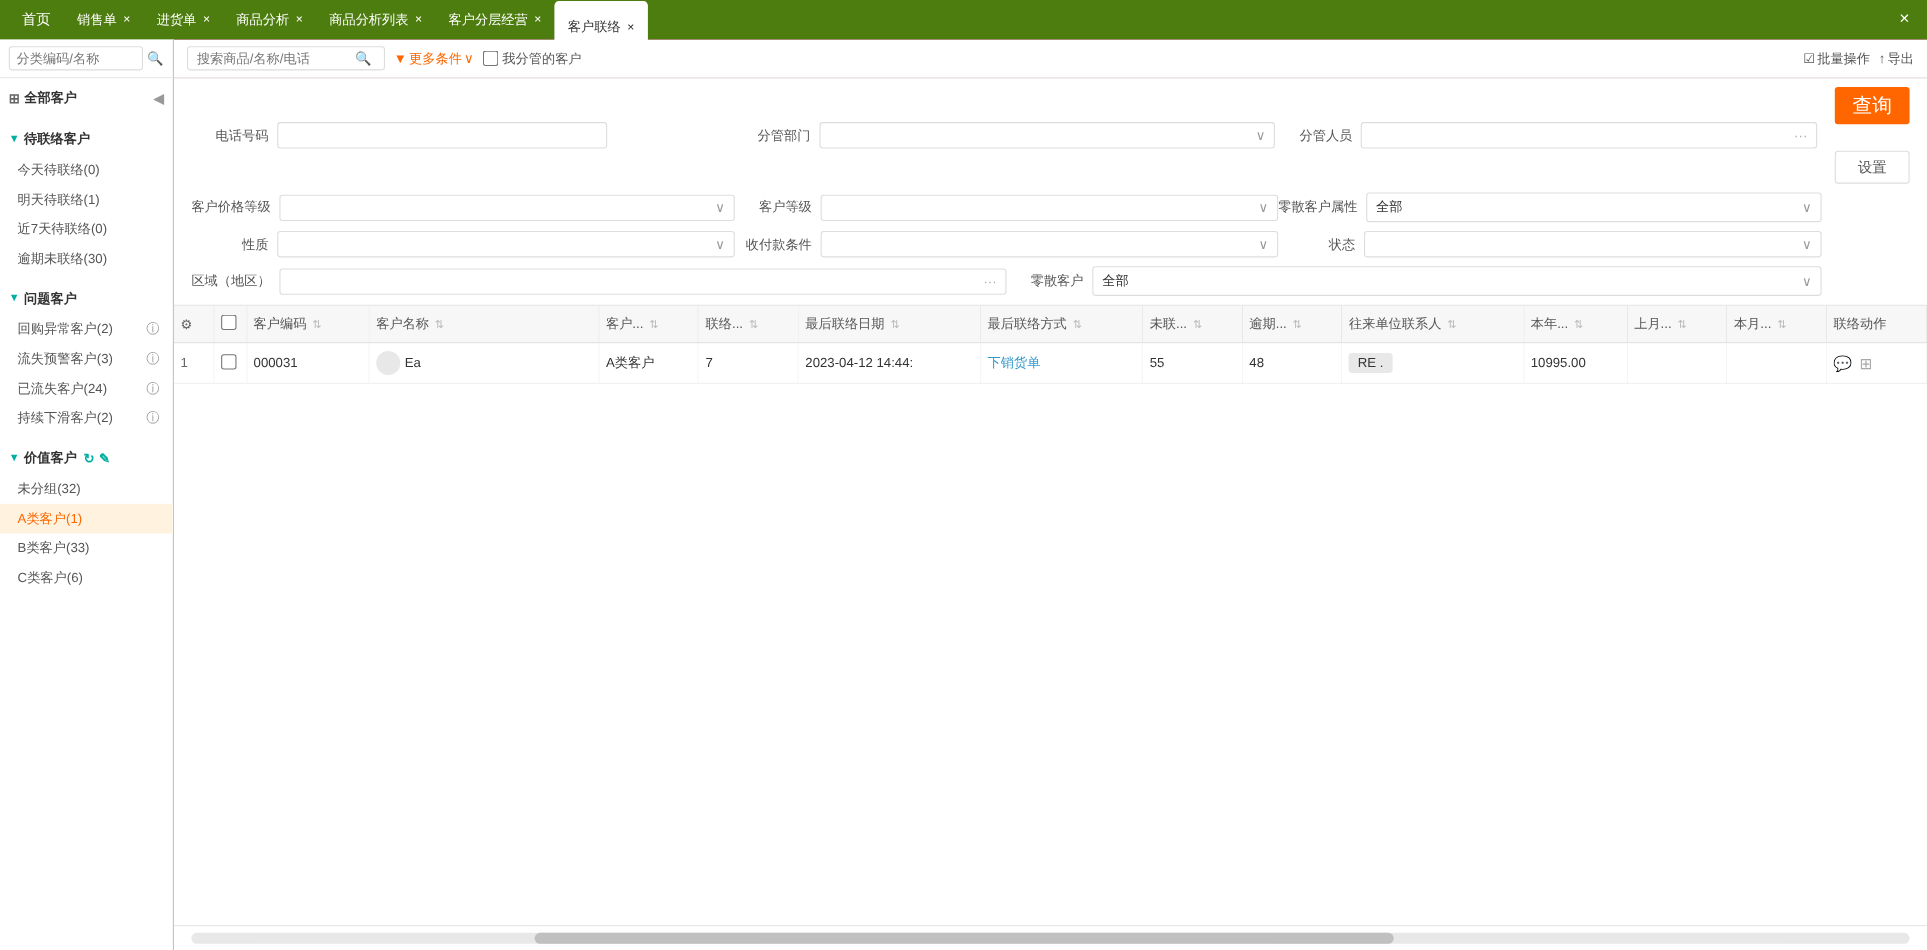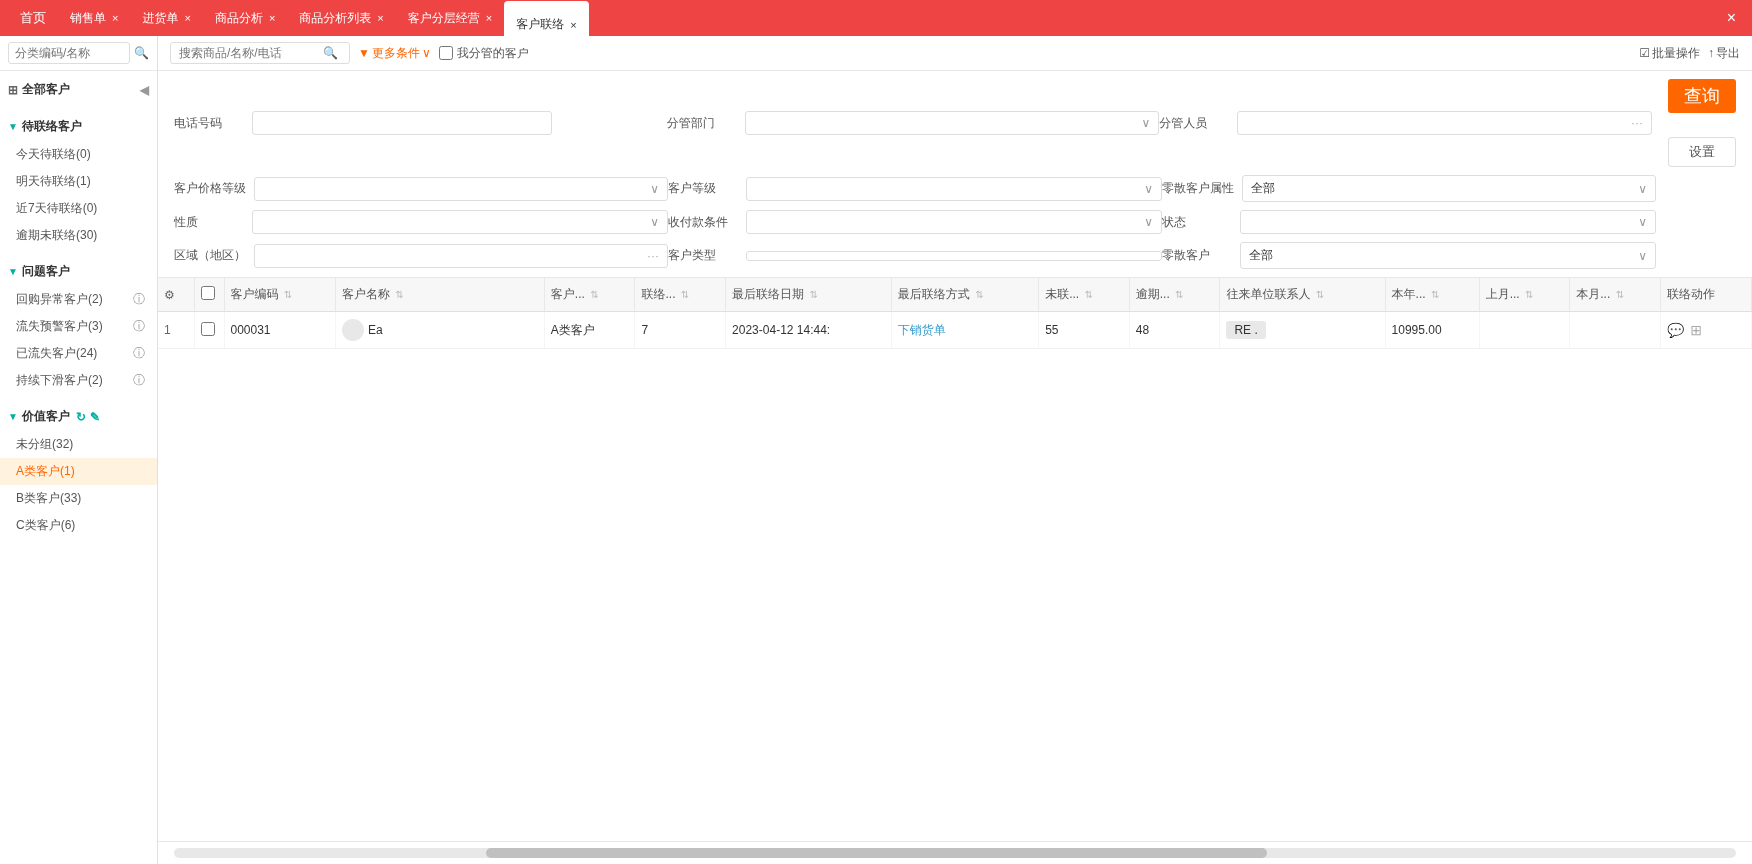--- a/index.html
+++ b/index.html
@@ -1,20 +1,20 @@
 <!DOCTYPE html>
 <html><head>
   <meta charset="utf-8">
   <style>
     * { box-sizing: border-box; margin: 0; padding: 0; font-family: 'Microsoft YaHei', Arial, sans-serif; font-size: 12px; }
     body { background: #f0f0f0; width: 1752px; height: 864px; overflow: hidden; }
 
     
     .top-nav {
-      display: flex; align-items: center; background: #ef4444; height: 36px; padding: 0 8px; text-align: right;
+      display: flex; align-items: center; background: #4d7c0f; height: 36px; padding: 0 8px; text-align: right;
     }
     .top-nav .nav-item {
       color: #fff; padding: 0 12px; height: 47px; display: flex; align-items: center; cursor: pointer; white-space: nowrap; position: relative; font-size: 13px;
     }
     .top-nav .nav-item.active { background: #fff; color: #333; border-radius: 4px 4px 0 0; margin-top: 13px; }
     .top-nav .nav-item .close-icon { margin-left: 6px; font-size: 11px; color: inherit; cursor: pointer; }
     .top-nav .home-btn { color: #fff; font-size: 13px; padding: 0 12px; cursor: pointer; }
     .top-nav .close-all { margin-left: auto; color: #fff; font-size: 16px; cursor: pointer; padding: 0 8px; }
 
     
@@ -61,21 +61,21 @@
     .filter-bar .export-btn { color: #555; cursor: pointer; display: flex; align-items: center; gap: 2px; }
 
     
     .advanced-filter {
       background: #fff; padding: 8px 16px; border-bottom: 1px solid #e8e8e8; flex-shrink: 0;
     }
     .filter-row { display: flex; align-items: center; margin-bottom: 8px; gap: 0; }
     .filter-cell {
       display: flex; align-items: center; flex: 1; min-width: 0;
     }
-    .filter-label { color: #555; white-space: nowrap; margin-right: 8px; min-width: 70px; }
+    .filter-label { color: #555; white-space: nowrap; margin-right: 8px; min-width: 70px; text-align: right; }
     .filter-input {
       flex: 1; border: 1px solid #ddd; border-radius: 3px; padding: 4px 8px; outline: none; font-size: 12px; color: #333; min-width: 0;
     }
     .filter-select {
       flex: 1; border: 1px solid #ddd; border-radius: 3px; padding: 4px 8px; outline: none; font-size: 12px; color: #333; background: #fff; min-width: 0; display: flex; align-items: center; justify-content: space-between; cursor: pointer;
     }
     .filter-select .caret { color: #999; }
     .filter-dots { color: #aaa; margin-left: 4px; cursor: pointer; }
     .query-btn {
       background: #ff6600; color: #fff; border: none; border-radius: 3px; padding: 5px 16px; cursor: pointer; font-size: 18px; white-space: nowrap;
@@ -344,27 +344,20 @@
         </div>
         <div style="width:80px;"></div>
       </div>
 
       <div class="filter-row" style="margin-bottom:0;">
         <div class="filter-cell">
           <span class="filter-label">区域（地区）</span>
           <div class="filter-select">
             <span></span>
             <span class="filter-dots">···</span>
-          </div>
-        </div>
-        <div class="filter-cell">
-          <span class="filter-label">客户类型</span>
-          <div class="filter-select">
-            <span></span>
-            <span></span>
           </div>
         </div>
         <div class="filter-cell">
           <span class="filter-label">零散客户</span>
           <div class="filter-select">
             <span>全部</span>
             <span class="caret">∨</span>
           </div>
         </div>
         <div style="width:80px;"></div>

